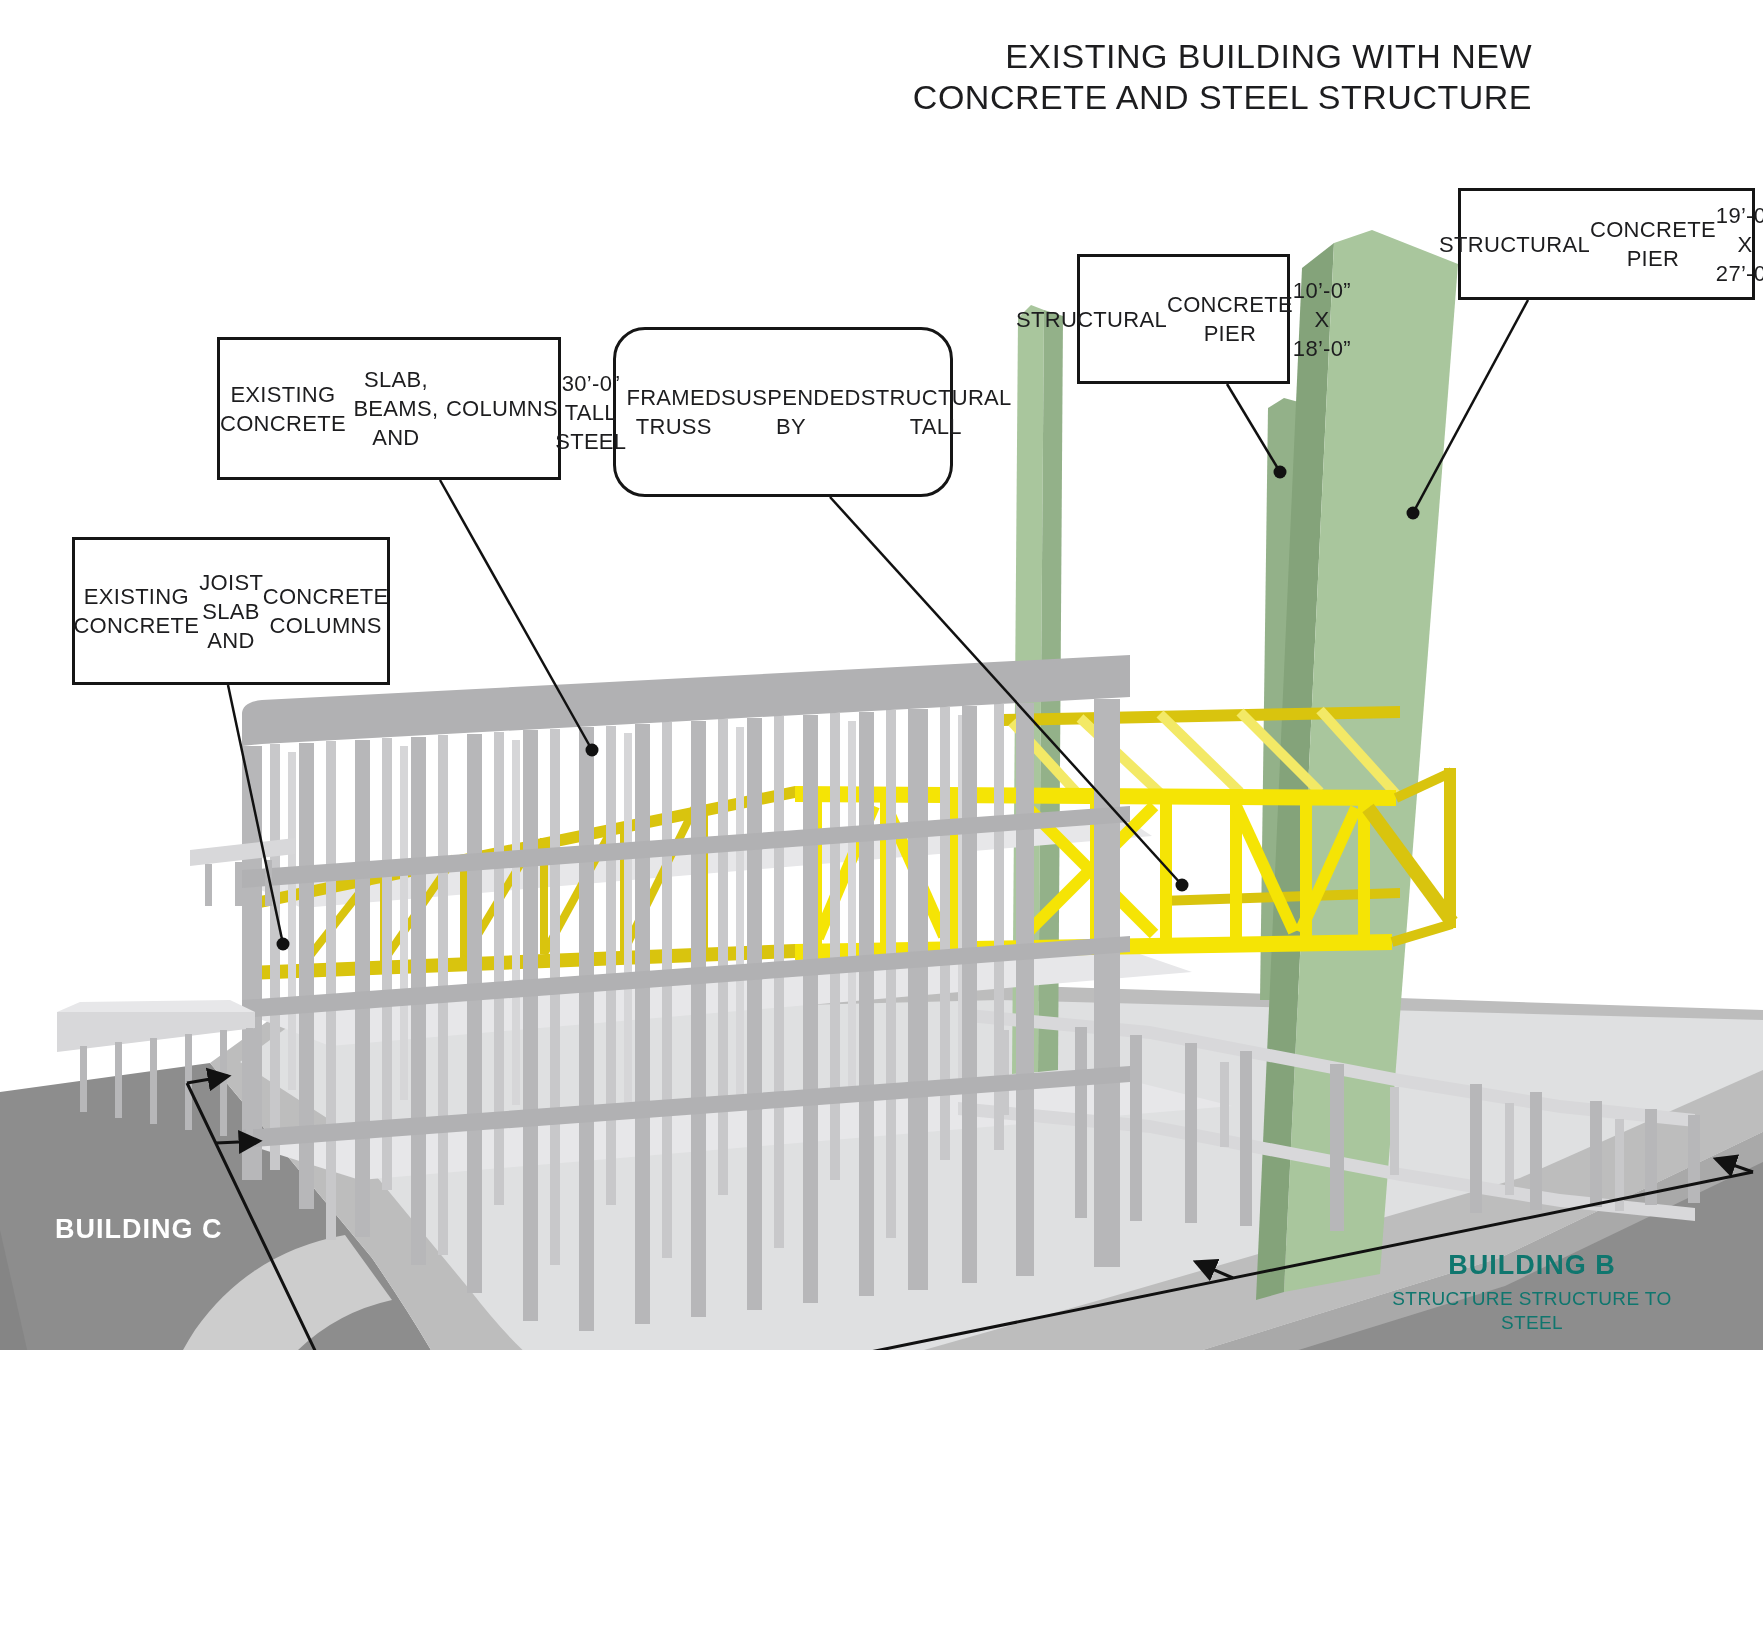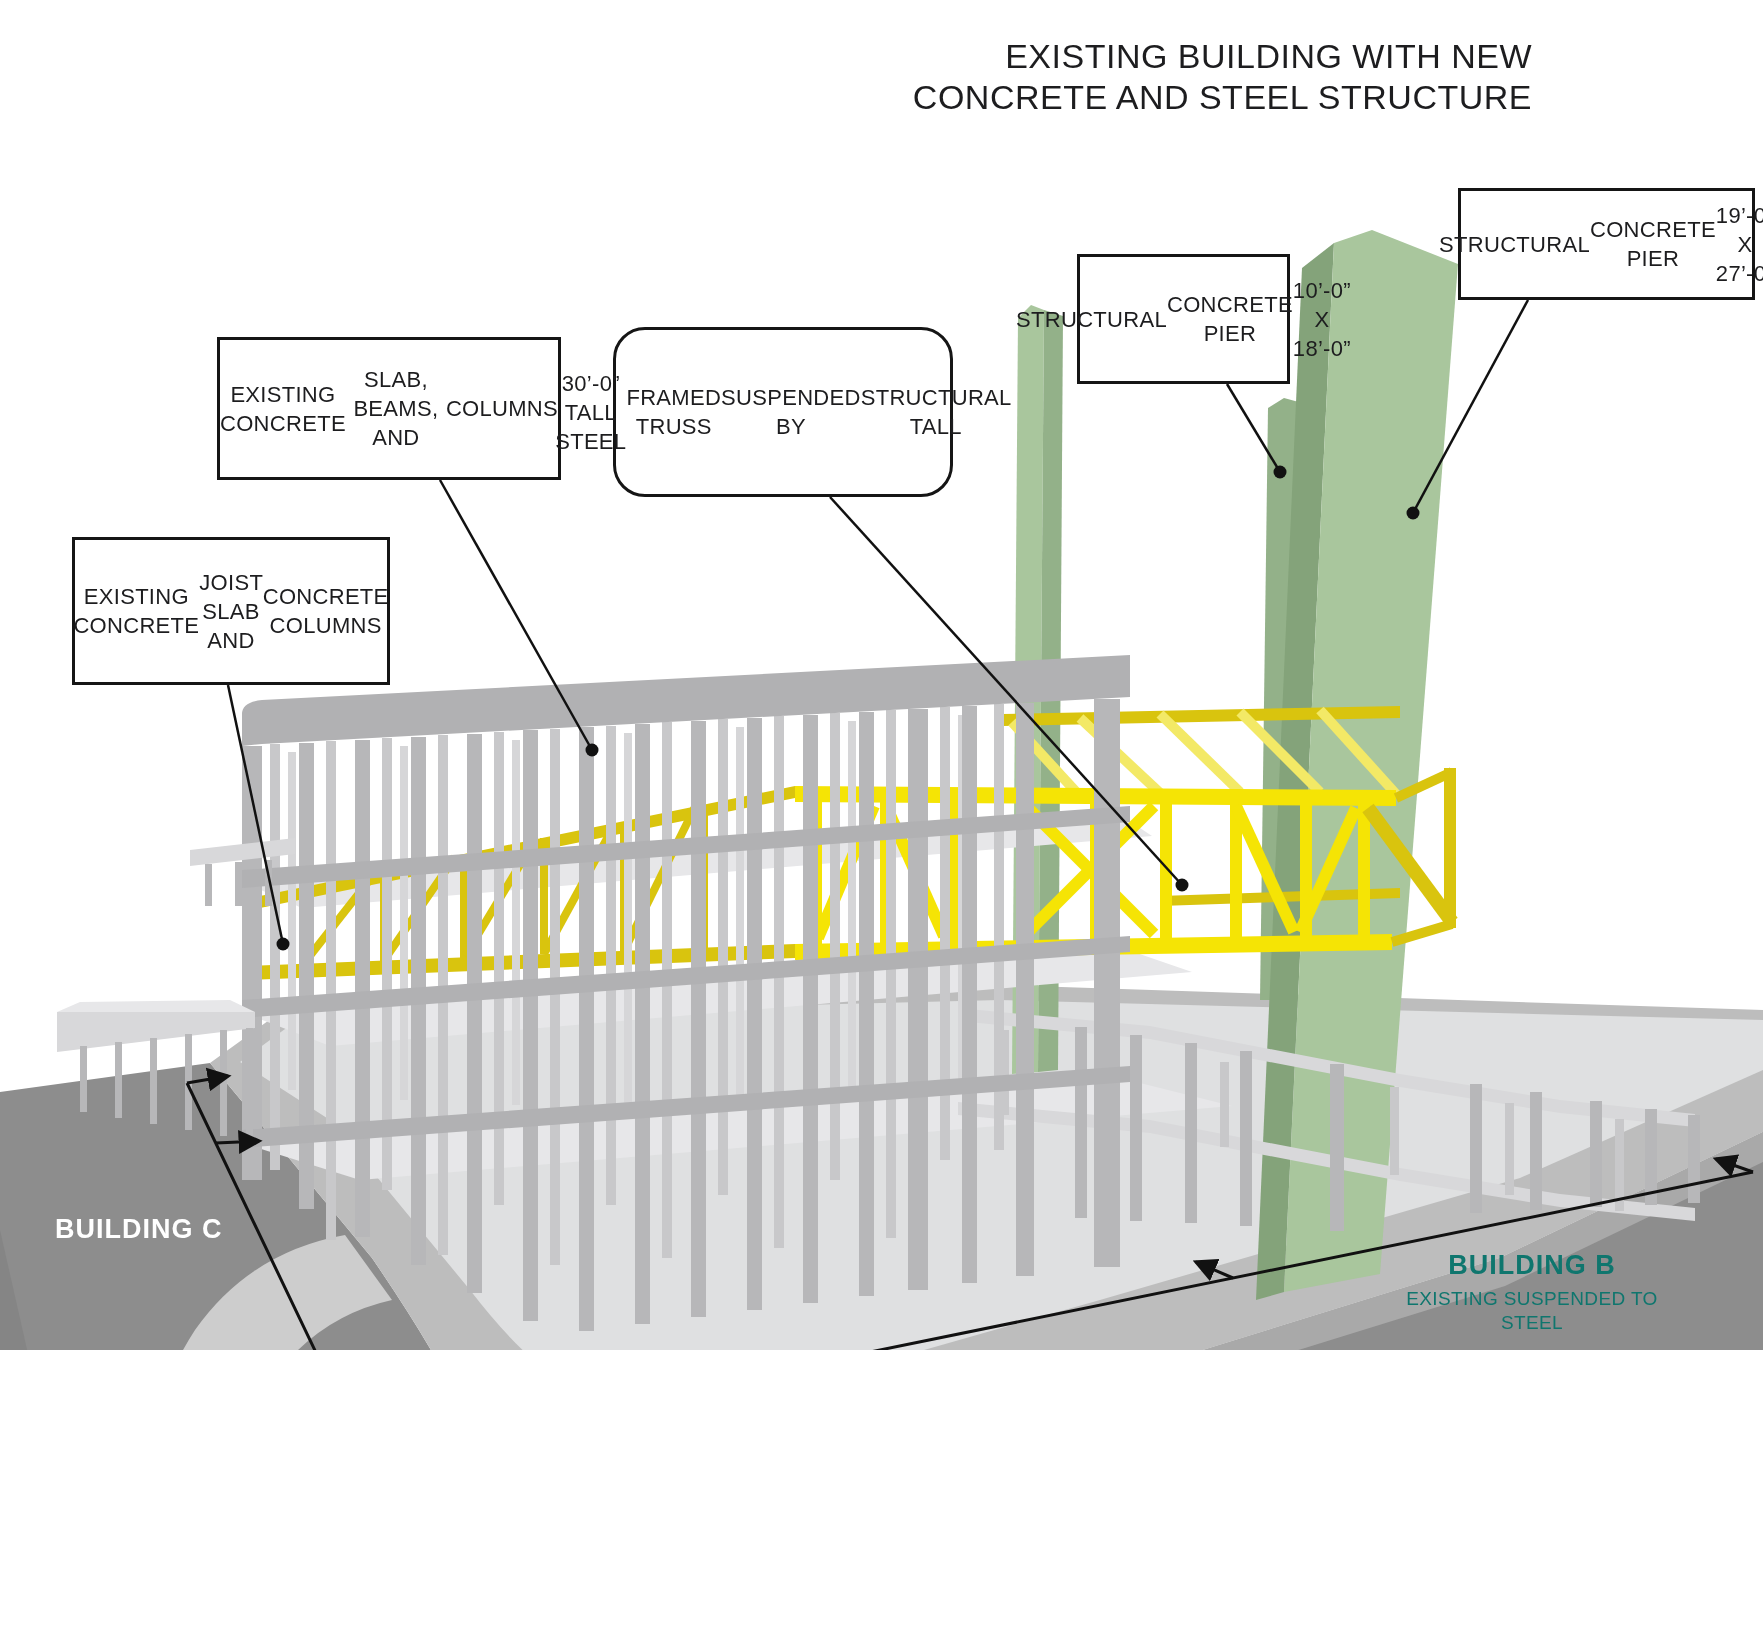--- a/index.html
+++ b/index.html
@@ -334,18 +334,18 @@
     <div>19’-0” X 27’-0”</div>
   </div>
 
   <div class="bldg-label" style="left:16px;top:1214px;">BUILDING C</div>
 
   <div class="bldg-label" style="left:936px;top:1358px;">BUILDING A</div>
 
   <div class="bldg-b-wrap">
     <div class="b-title">BUILDING B</div>
     <div class="b-sub">
-      <div>EXISTING SUSPENDED TO</div>
+      <div>STRUCTURE STRUCTURE TO</div>
       <div>STEEL</div>
     </div>
   </div>
 
 </div>
 
 </body></html>

